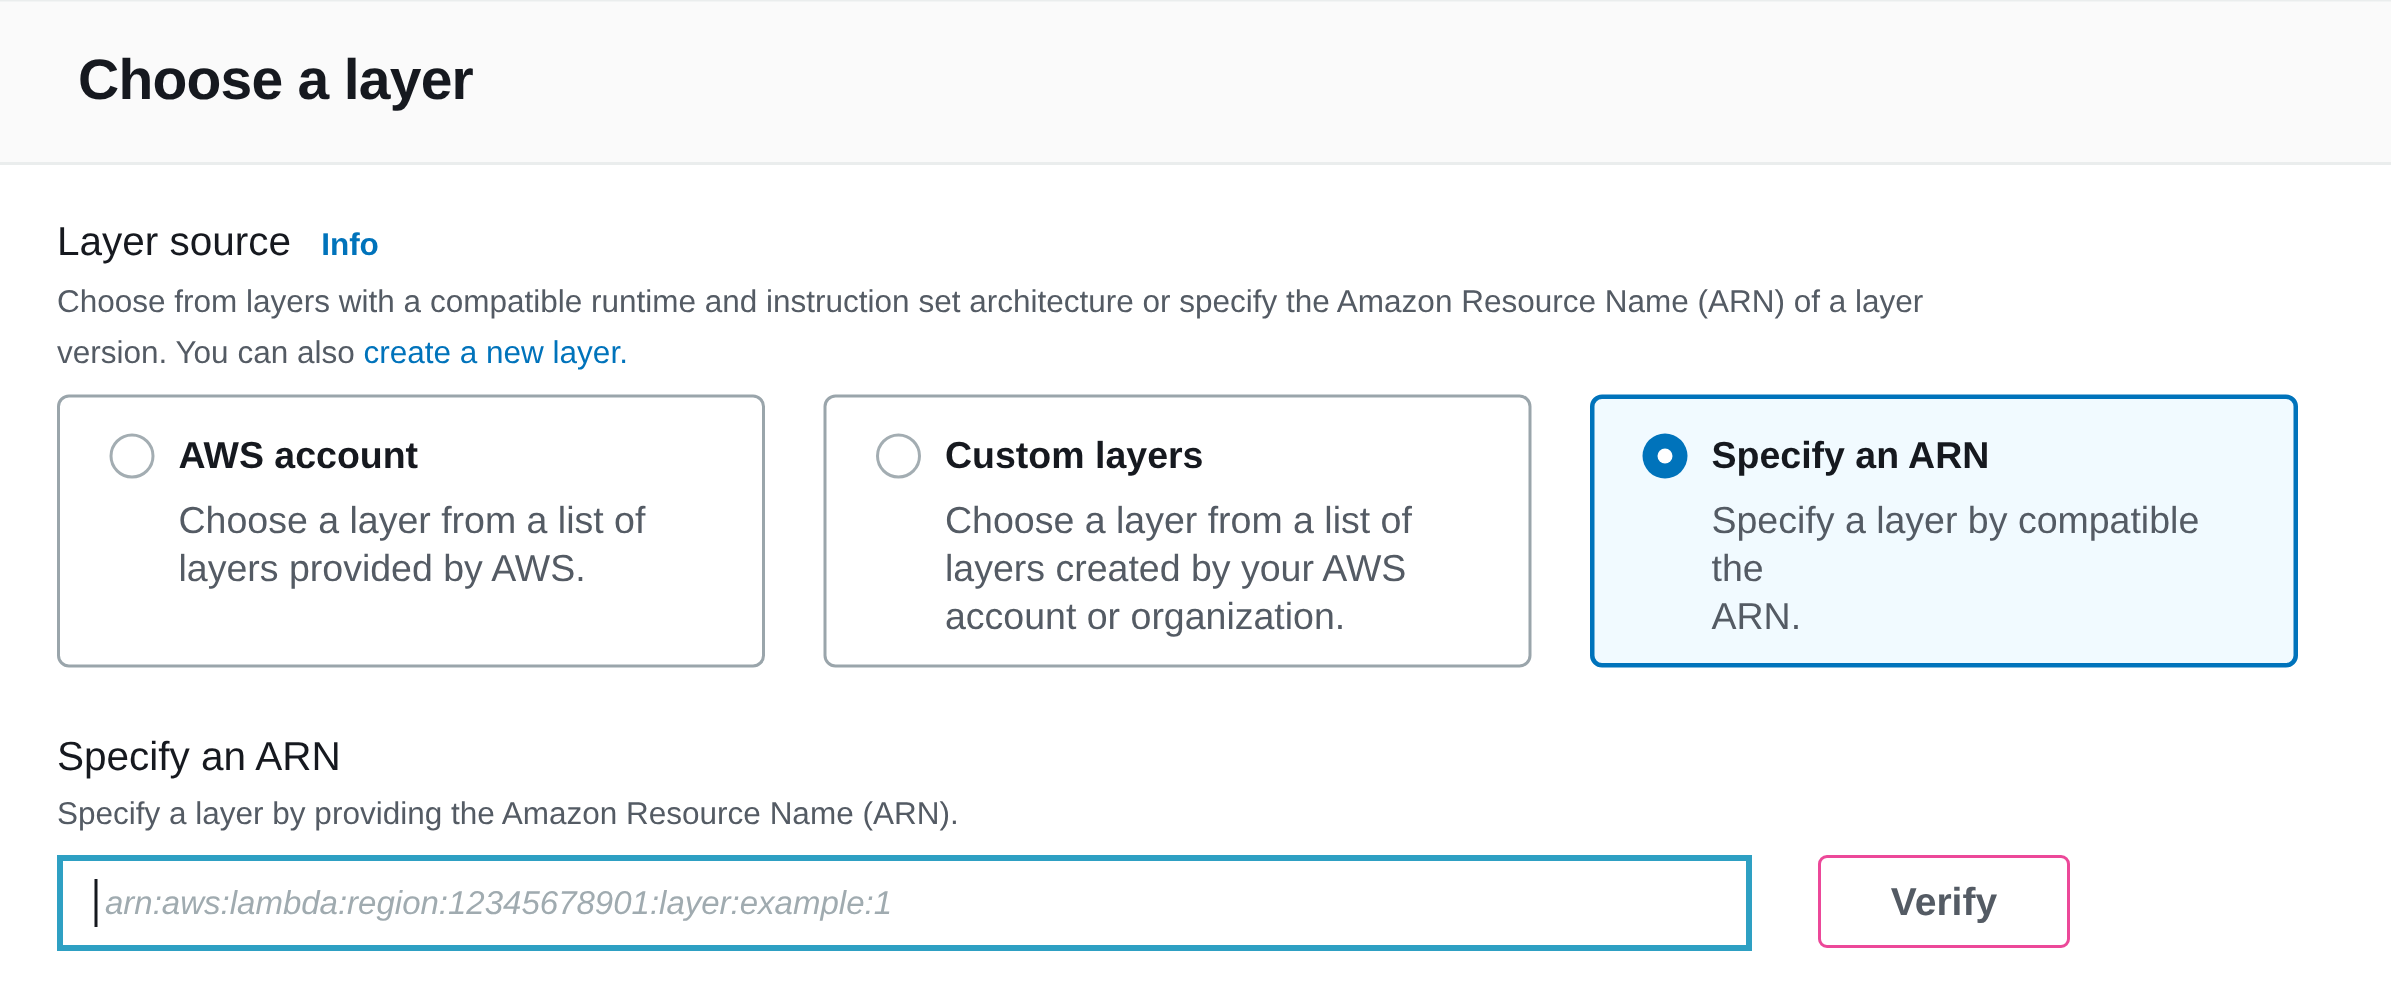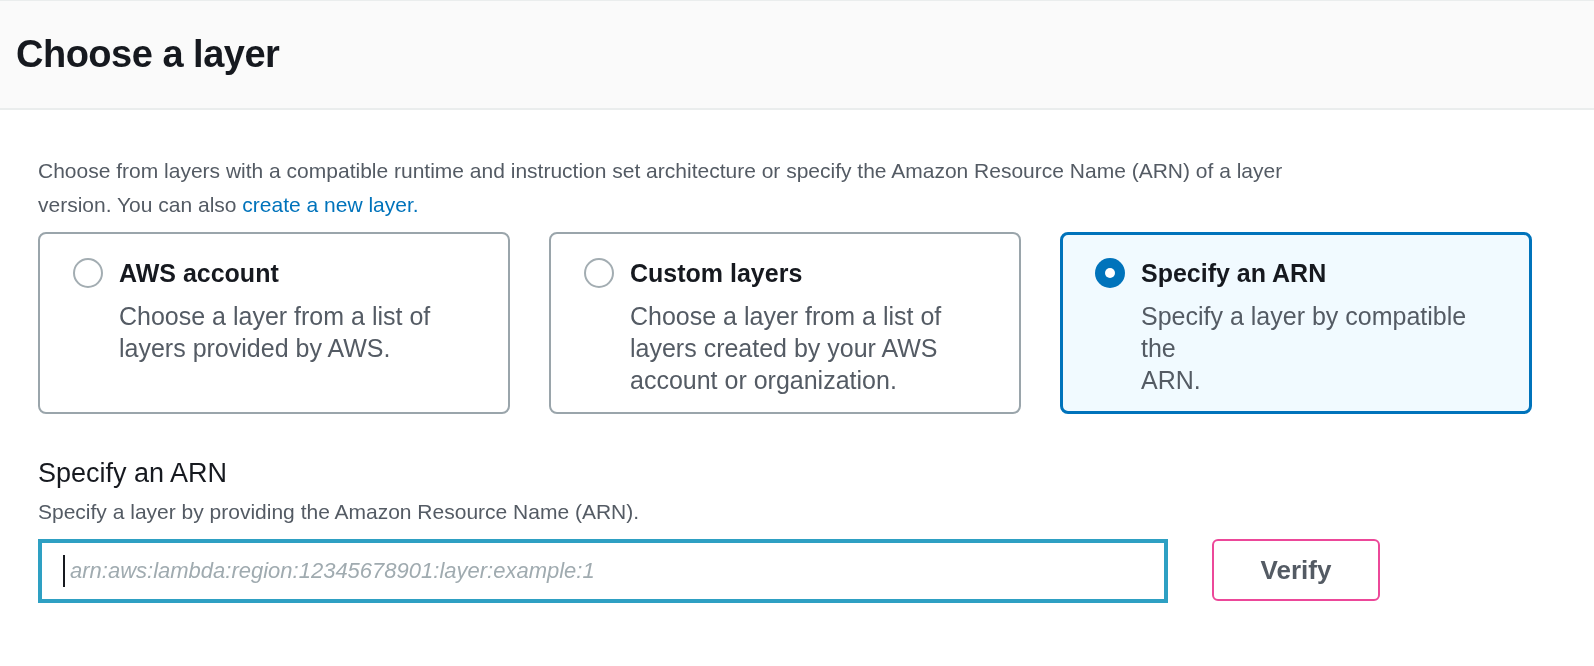--- a/index.html
+++ b/index.html
@@ -14,21 +14,21 @@
   }
 
   
   .panel-header {
     height: 110px;
     background: #fafafa;
     border-top: 1px solid #eaeded;
     border-bottom: 2px solid #eaeded;
     display: flex;
     align-items: center;
-    padding: 0 16px;
+    padding: 0 52px;
   }
   .panel-title {
     font-size: 38px;
     font-weight: 700;
     letter-spacing: -0.5px;
     margin: 0;
   }
 
   
   .content { padding: 36px 62px 0 38px; }
@@ -139,20 +139,24 @@
 </style>
 </head>
 <body>
 
 <header class="panel-header">
   <h1 class="panel-title">Choose a layer</h1>
 </header>
 
 <main class="content">
 
+  <div class="label-row">
+    <span class="field-label">Layer source</span>
+    <a class="info-link">Info</a>
+  </div>
 
   <p class="field-desc"><span>Choose from layers with a compatible runtime and instruction set architecture or specify the Amazon Resource Name (ARN) of a layer</span><br><span>version. You can also</span> <a class="inline-link">create a new layer.</a></p>
 
   <div class="tiles">
 
     <div class="tile">
       <span class="radio"></span>
       <div class="tile-text">
         <div class="tile-title">AWS account</div>
         <div class="tile-desc">Choose a layer from a list of

